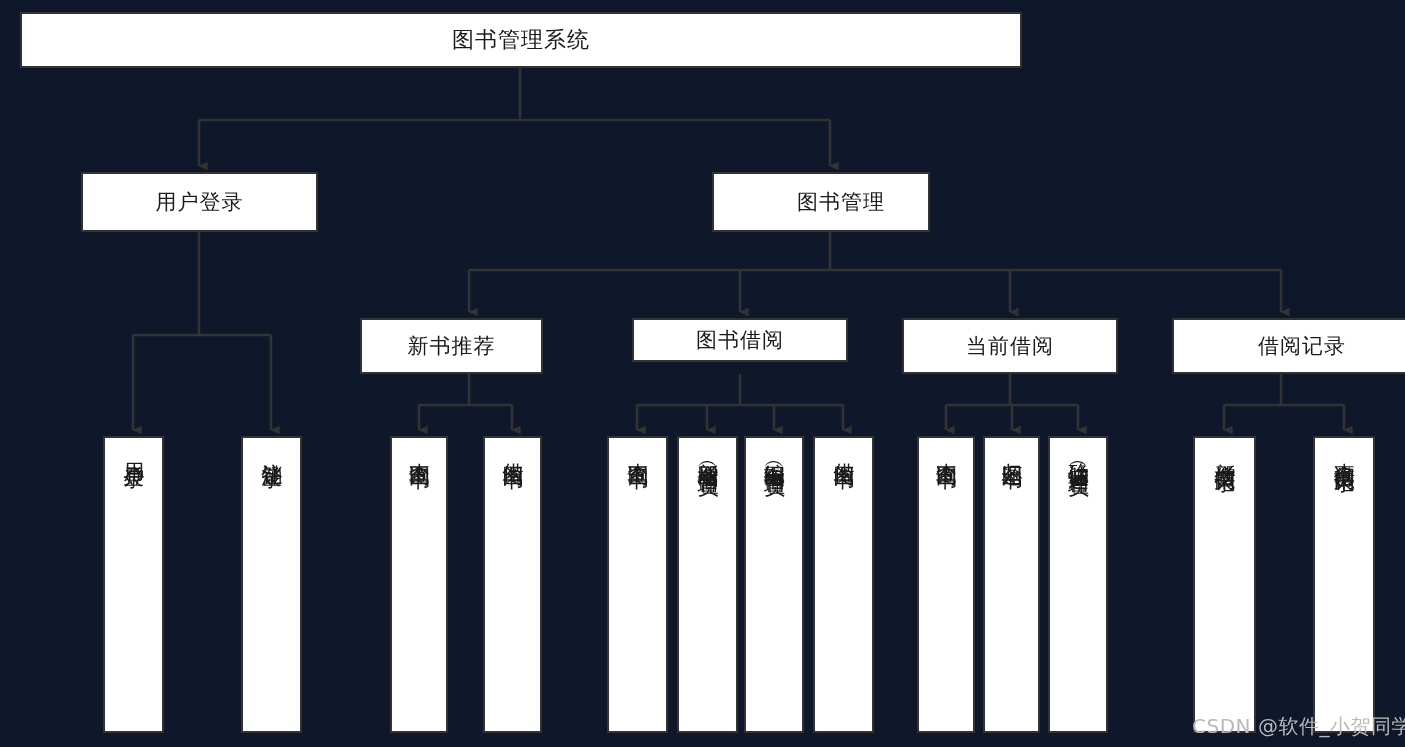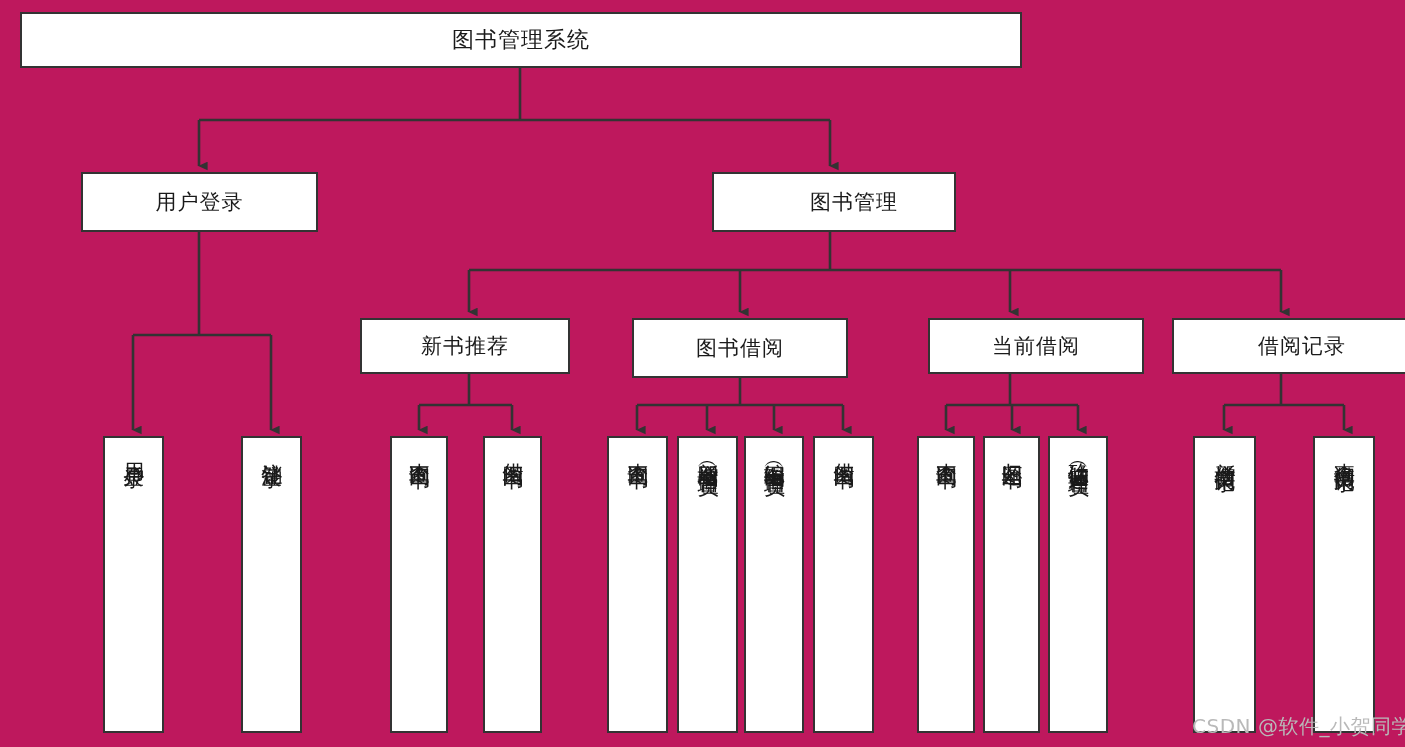--- a/index.html
+++ b/index.html
@@ -7,21 +7,21 @@
     padding: 0;
     background: #ffffff;
   }
   body {
     font-family: "DejaVu Sans", "Liberation Sans", sans-serif;
   }
   #diagram-root {
     position: relative;
     width: 1405px;
     height: 747px;
-    background: #be185d;
+    background: #0f172a;
     overflow: hidden;
   }
   #edge-layer {
     position: absolute;
     left: 0;
     top: 0;
     width: 1405px;
     height: 747px;
   }
   .node {
@@ -126,33 +126,33 @@
   </svg>
 
   <div class="node node-h" id="root-node" style="left:20px; top:12px; width:1002px; height:56px;">
     <span class="node-label">图书管理系统</span>
   </div>
 
   <div class="node node-h" style="left:81px; top:172px; width:237px; height:60px;">
     <span class="node-label">用户登录</span>
   </div>
 
-  <div class="node node-h" style="left:712px; top:172px; width:244px; height:60px;padding-left:40px;">
+  <div class="node node-h" style="left:712px; top:172px; width:218px; height:60px;padding-left:40px;">
     <span class="node-label">图书管理</span>
   </div>
 
-  <div class="node node-h" style="left:360px; top:318px; width:210px; height:56px;align-items:center;">
+  <div class="node node-h" style="left:360px; top:318px; width:183px; height:56px;align-items:center;">
     <span class="node-label">新书推荐</span>
   </div>
 
-  <div class="node node-h" style="left:632px; top:318px; width:216px; height:60px;">
+  <div class="node node-h" style="left:632px; top:318px; width:216px; height:44px;">
     <span class="node-label">图书借阅</span>
   </div>
 
-  <div class="node node-h" style="left:928px; top:318px; width:216px; height:56px;">
+  <div class="node node-h" style="left:902px; top:318px; width:216px; height:56px;">
     <span class="node-label">当前借阅</span>
   </div>
 
   <div class="node node-h" style="left:1172px; top:318px; width:260px; height:56px;">
     <span class="node-label">借阅记录</span>
   </div>
 
   <div class="node node-v" style="left:103px; top:436px; width:61px; height:297px;">
     <span class="node-label">用户登录</span>
   </div>

